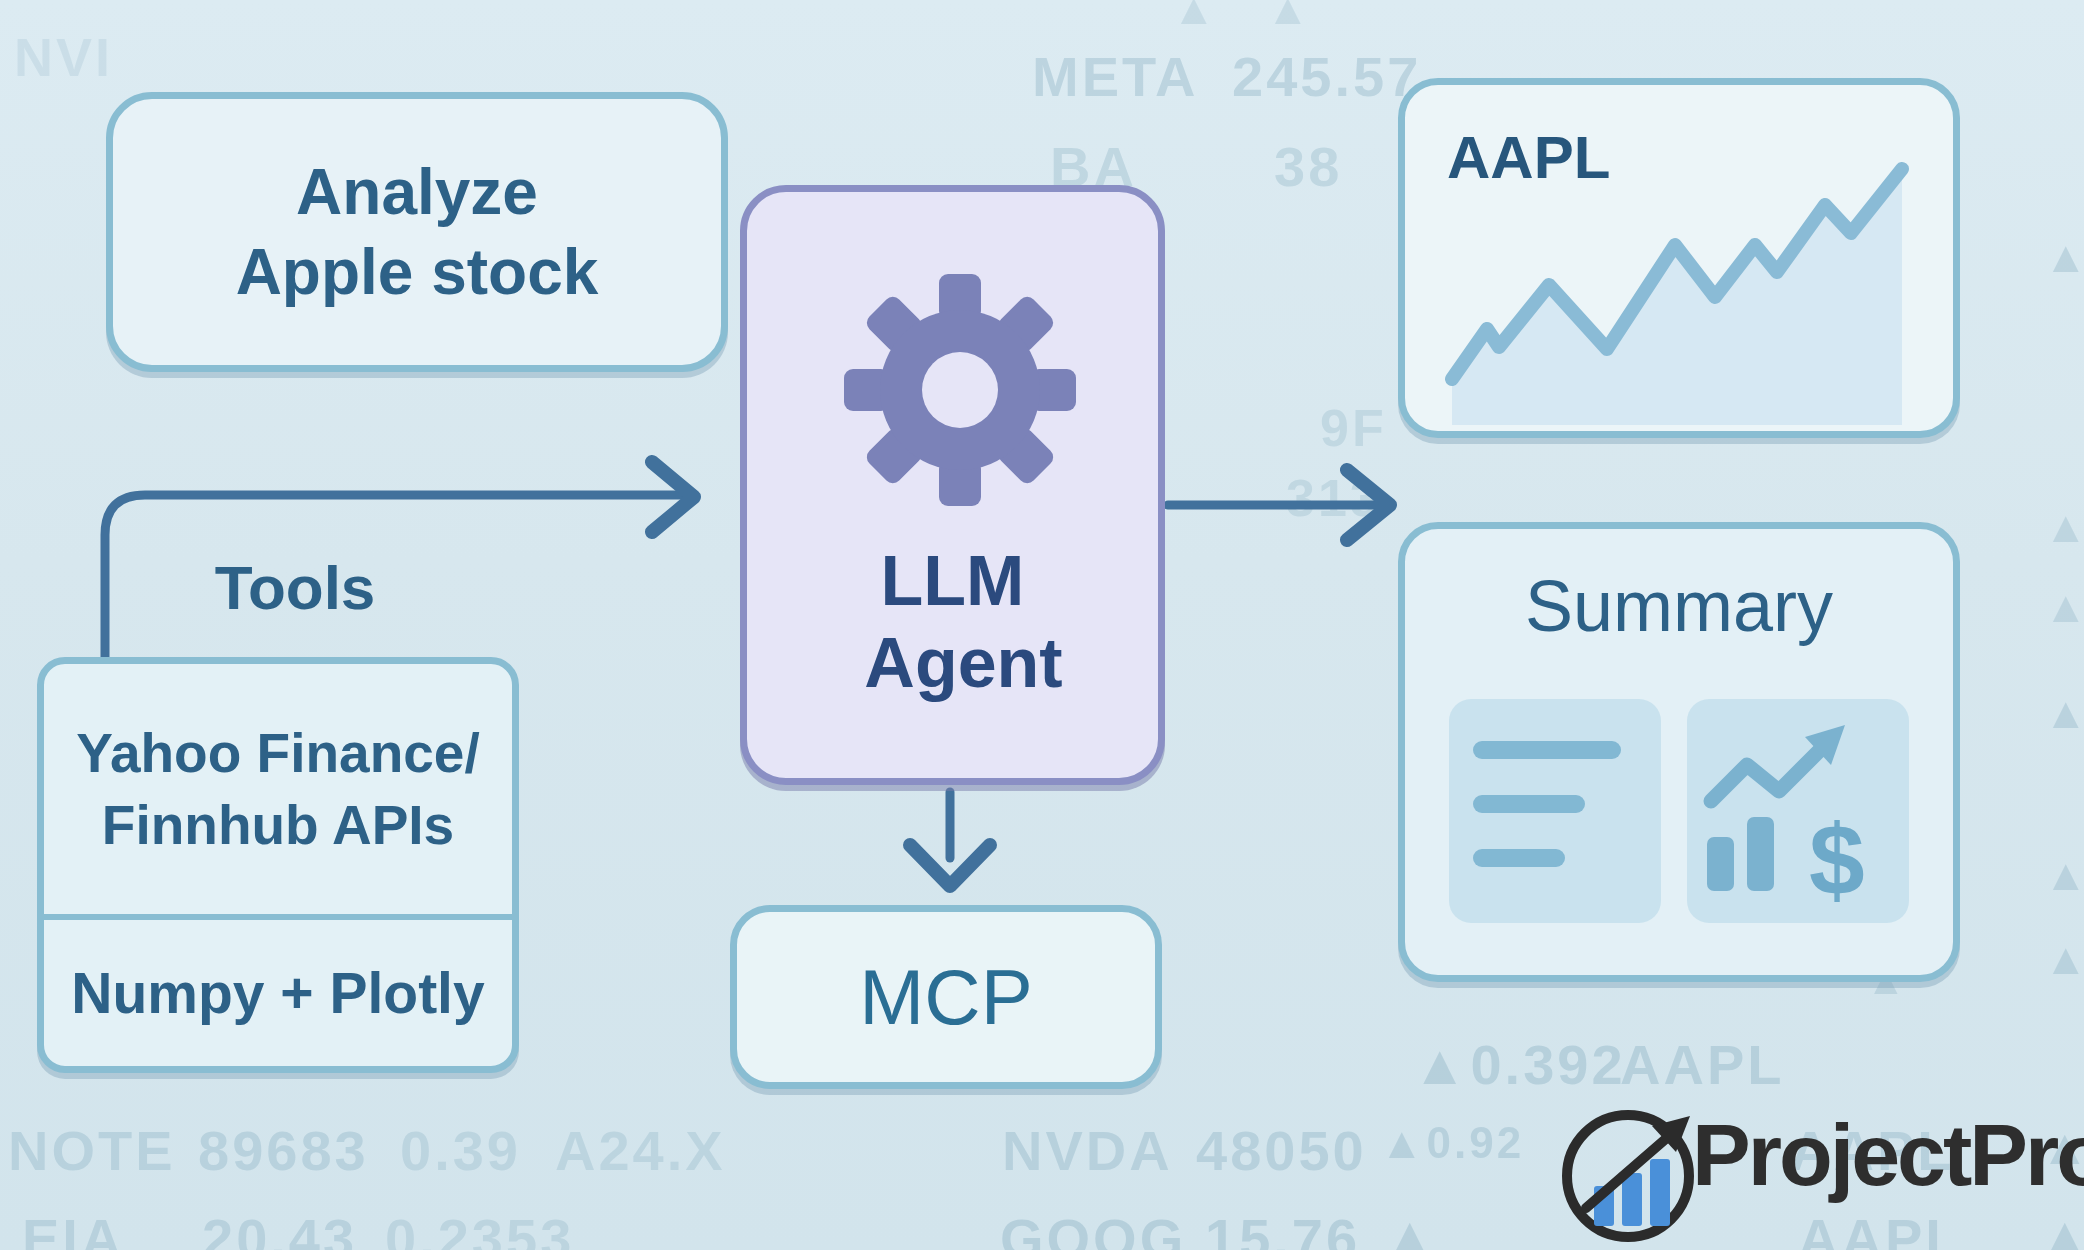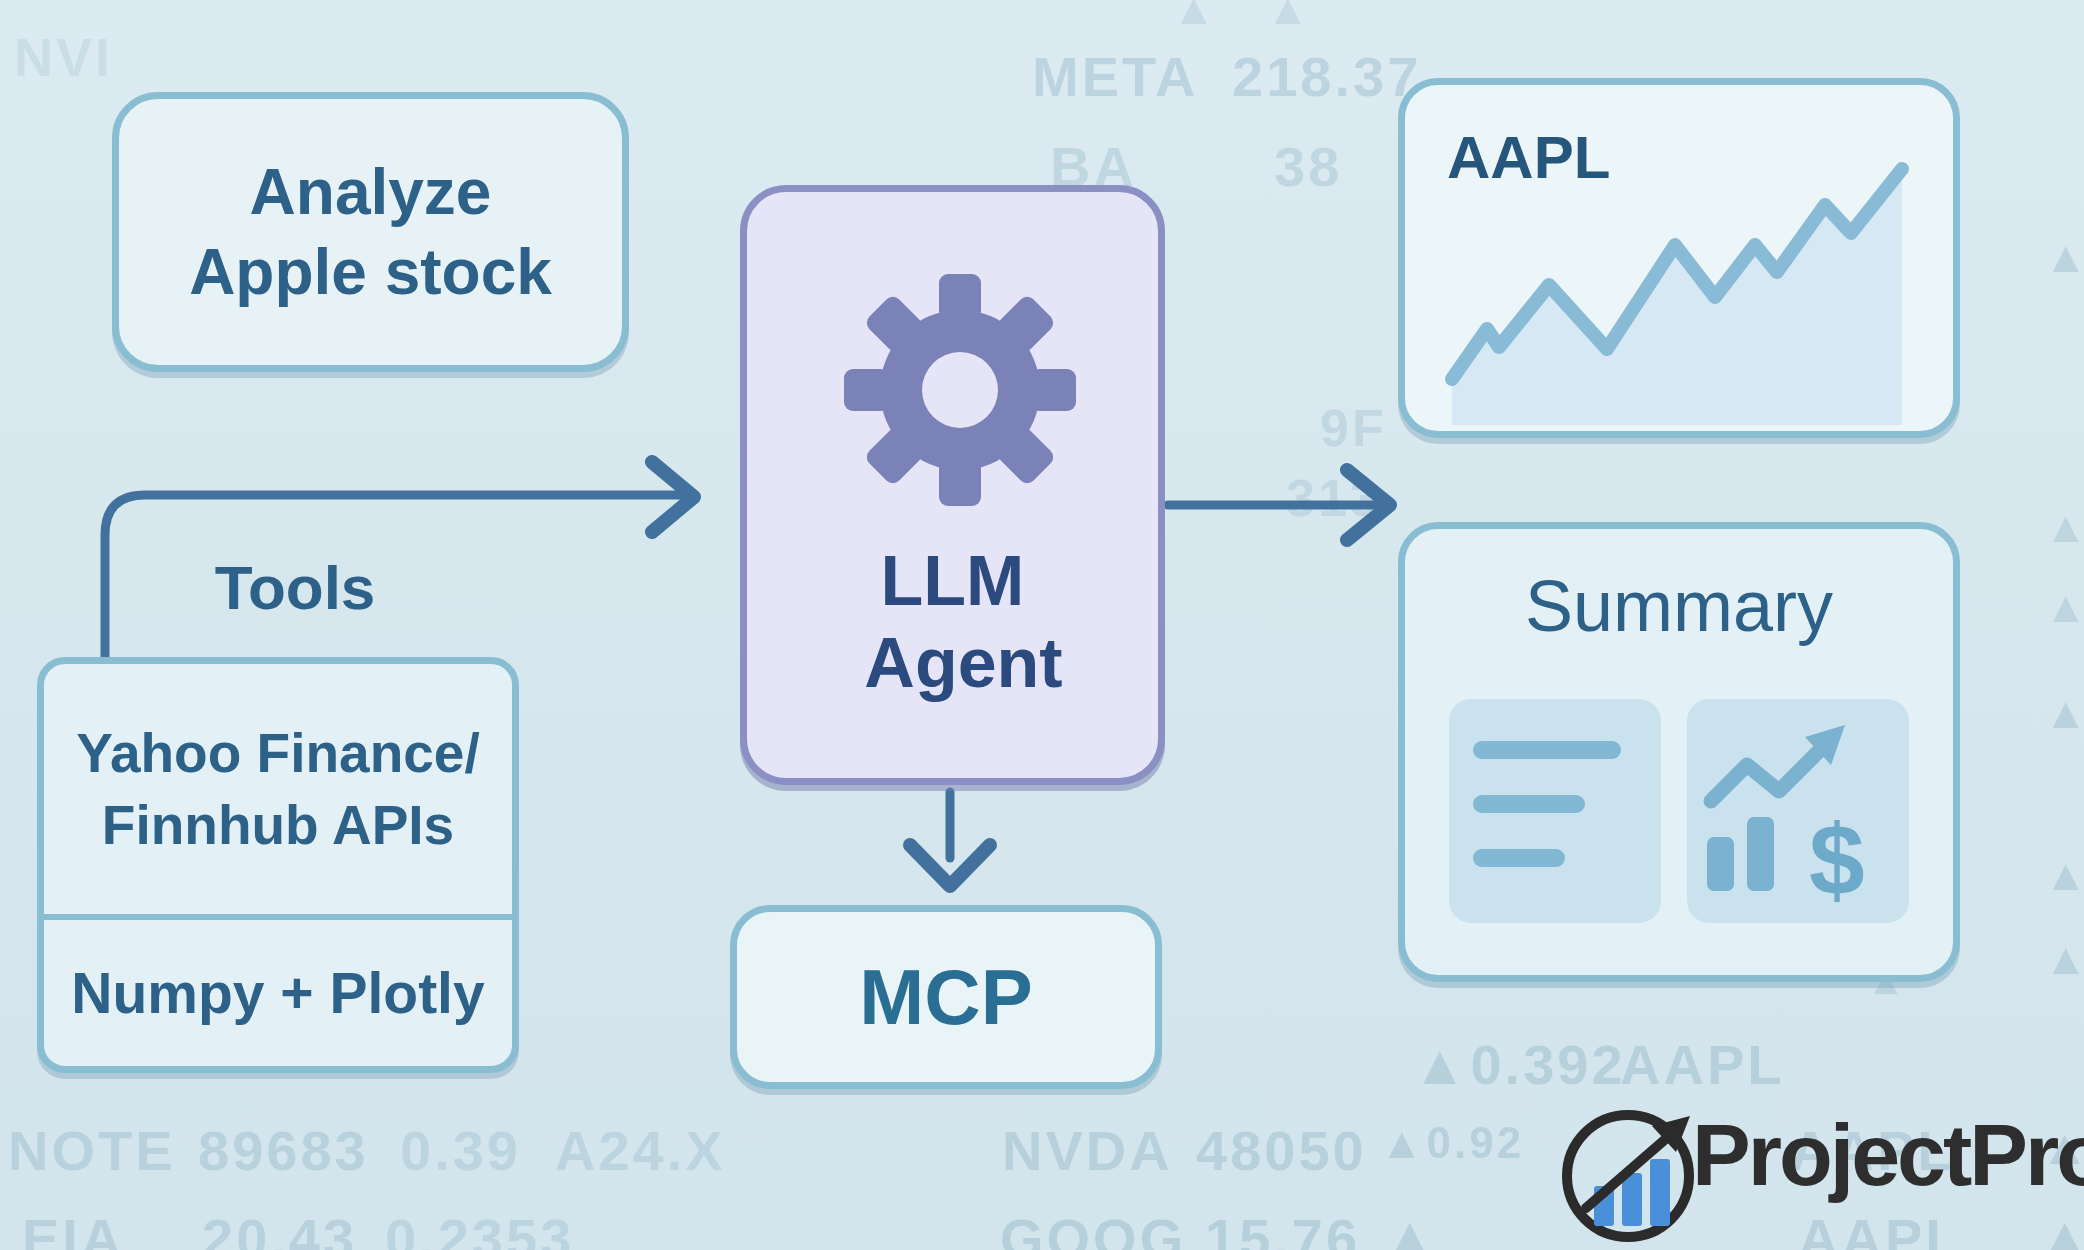--- a/index.html
+++ b/index.html
@@ -16,21 +16,21 @@
   .center-col{display:flex;flex-direction:column;align-items:center;justify-content:center;}
   svg{display:block;}
   .abs{position:absolute;}
 </style>
 </head>
 <body>
 
 <div id="stage">
 
   <span class="wm" style="left:1032px;top:44px;font-size:56px;opacity:.40">META</span>
-  <span class="wm" style="left:1232px;top:44px;font-size:56px;opacity:.40">218.37</span>
+  <span class="wm" style="left:1232px;top:44px;font-size:56px;opacity:.40">245.57</span>
   <span class="wm" style="left:1050px;top:134px;font-size:56px;opacity:.35">BA</span>
   <span class="wm" style="left:1274px;top:134px;font-size:56px;opacity:.35">38</span>
   <span class="wm" style="left:1320px;top:398px;font-size:52px;opacity:.30">9F</span>
   <span class="wm" style="left:1286px;top:468px;font-size:52px;opacity:.30">313</span>
   <span class="wm" style="left:1412px;top:1032px;font-size:56px;opacity:.42">▲0.392</span>
   <span class="wm" style="left:1620px;top:1032px;font-size:56px;opacity:.42">AAPL</span>
   <span class="wm" style="left:8px;top:1118px;font-size:56px;opacity:.38">NOTE</span>
   <span class="wm" style="left:198px;top:1118px;font-size:56px;opacity:.38">89683</span>
   <span class="wm" style="left:400px;top:1118px;font-size:56px;opacity:.32">0.39</span>
   <span class="wm" style="left:555px;top:1118px;font-size:56px;opacity:.32">A24.X</span>
@@ -65,21 +65,21 @@
       <path d="M1168,505 L1376,505"></path>
       <path d="M950,792 L950,858"></path>
     </g>
     <g stroke="#41719c" stroke-width="14" stroke-linecap="round" stroke-linejoin="round">
       <polyline points="652,462 694,497 652,532"></polyline>
       <polyline points="1347,470 1390,505 1347,540"></polyline>
       <polyline points="910,845 950,886 990,845"></polyline>
     </g>
   </svg>
 
-  <div class="box center-col" style="left:112px;top:92px;width:517px;height:280px;justify-content:center;">
+  <div class="box center-col" style="left:106px;top:92px;width:622px;height:280px;justify-content:center;">
     <div class="blue-text" style="font-size:64px;line-height:80px;">Analyze</div>
     <div class="blue-text" style="font-size:64px;line-height:80px;">Apple stock</div>
   </div>
 
   <div class="abs blue-text" style="left:180px;top:552px;width:230px;font-size:62px;">Tools</div>
 
   <div class="box" style="left:37px;top:657px;width:482px;height:416px;border-radius:28px;background:#e3f1f6;">
     <div class="center-col" style="position:absolute;left:0;top:0;width:100%;height:250px;">
       <div class="blue-text" style="font-size:55px;line-height:72px;">Yahoo Finance/</div>
       <div class="blue-text" style="font-size:55px;line-height:72px;">Finnhub APIs</div>
@@ -107,21 +107,21 @@
       </g>
       <circle r="38" fill="#e6e5f7"></circle>
     </svg>
     <div class="abs" style="left:0;top:348px;width:100%;text-align:center;">
       <div style="color:var(--agentText);font-weight:700;font-size:70px;line-height:82px;">LLM</div>
       <div style="color:var(--agentText);font-weight:700;font-size:70px;line-height:82px;margin-left:22px;">Agent</div>
     </div>
   </div>
 
   <div class="box center-col" style="left:730px;top:905px;width:432px;height:184px;border-radius:40px;background:#e9f4f7;">
-    <div style="color:#2a6e94;font-weight:700;font-size:78px;">MCP</div>
+    <div style="color:#2a6e94;font-weight:400;font-size:78px;">MCP</div>
   </div>
 
   <div class="box" style="left:1398px;top:78px;width:562px;height:360px;border-radius:40px;background:var(--panelFill);">
     <svg width="548" height="346" viewBox="0 0 548 346" style="position:absolute;left:0;top:0;">
       <path d="M 47 340 L 47 294 L 82 244 L 94 262 L 144 200 L 202 264 L 270 160 L 310 212 L 350 160 L 372 187 L 420 120 L 446 148 L 497 84 L 497 340 Z" fill="#d6e8f3"></path>
       <polyline points="47,294 82,244 94,262 144,200 202,264 270,160 310,212 350,160 372,187 420,120 446,148 497,84" fill="none" stroke="#8abbd6" stroke-width="14" stroke-linecap="round" stroke-linejoin="round"></polyline>
     </svg>
     <div style="position:absolute;left:42px;top:38px;color:#27567c;font-weight:700;font-size:60px;">AAPL</div>
   </div>
 

